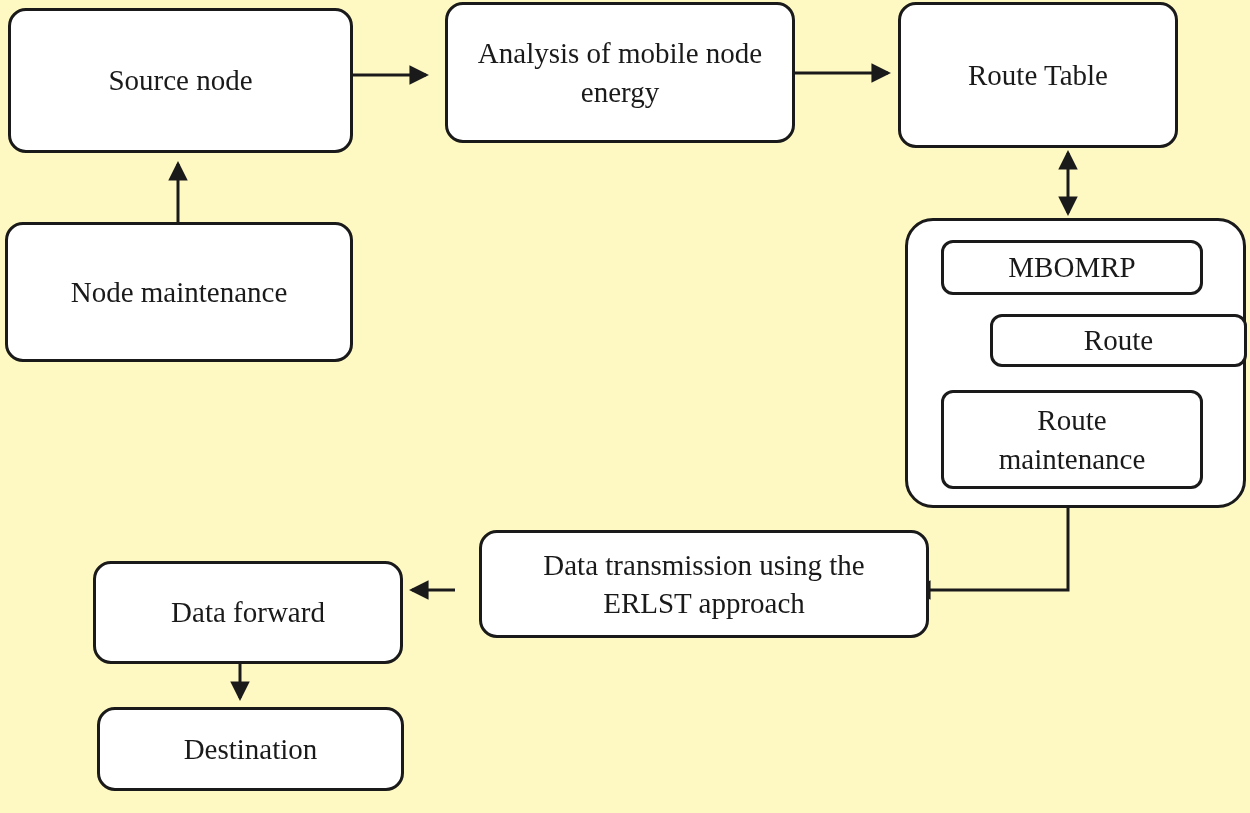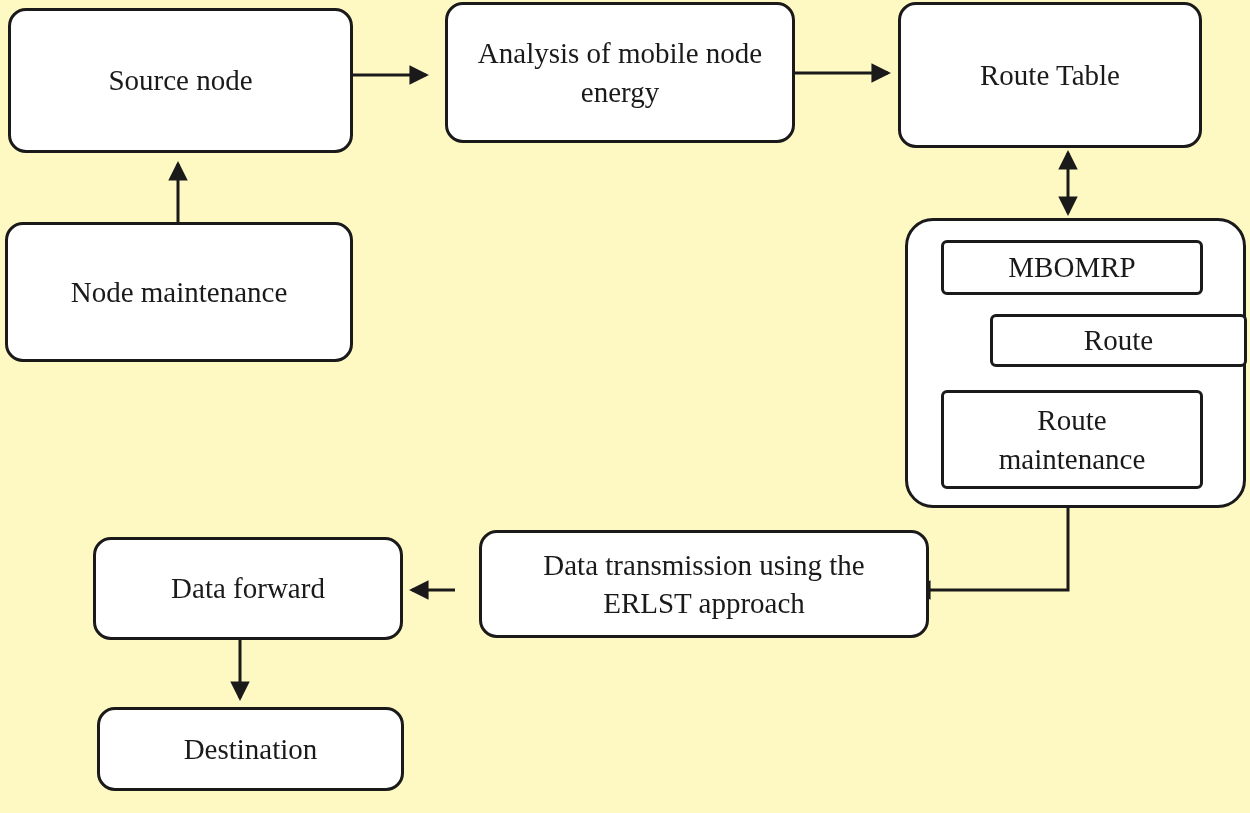--- a/index.html
+++ b/index.html
@@ -34,21 +34,21 @@
     padding: 0 20px;
   }
   .rounded {
     border-radius: 18px;
   }
   .group-box {
     border-radius: 28px;
     padding: 0;
   }
   .inner {
-    border-radius: 6px;
+    border-radius: 12px;
   }
   .narrow-pad {
     padding: 0 45px;
   }
   svg.arrows {
     position: absolute;
     left: 0;
     top: 0;
     pointer-events: none;
   }
@@ -74,21 +74,21 @@
   </svg>
 
   <div class="node rounded" style="left:8px; top:8px; width:345px; height:145px;">
     <span>Source node</span>
   </div>
 
   <div class="node rounded" style="left:437px; top:2px; width:350px; height:141px;margin-left:8px;">
     <span>Analysis of mobile node energy</span>
   </div>
 
-  <div class="node rounded" style="left:898px; top:2px; width:304px; height:146px;text-align:center;">
+  <div class="node rounded" style="left:898px; top:2px; width:280px; height:146px;text-align:center;">
     <span>Route Table</span>
   </div>
 
   <div class="node rounded" style="left:5px; top:222px; width:348px; height:140px;">
     <span>Node maintenance</span>
   </div>
 
   <div class="node group-box" style="left:905px; top:218px; width:341px; height:290px;">
   </div>
 
@@ -101,21 +101,21 @@
   </div>
 
   <div class="node inner narrow-pad" style="left:941px; top:390px; width:262px; height:99px;">
     <span>Route maintenance</span>
   </div>
 
   <div class="node rounded" style="left:455px; top:530px; width:450px; height:108px;margin-left:24px;">
     <span>Data transmission using the ERLST approach</span>
   </div>
 
-  <div class="node rounded" style="left:93px; top:537px; width:310px; height:103px;">
+  <div class="node rounded" style="left:93px; top:561px; width:310px; height:103px;">
     <span>Data forward</span>
   </div>
 
   <div class="node rounded" style="left:97px; top:707px; width:307px; height:84px;">
     <span>Destination</span>
   </div>
 
 </div>
 
 </body></html>

